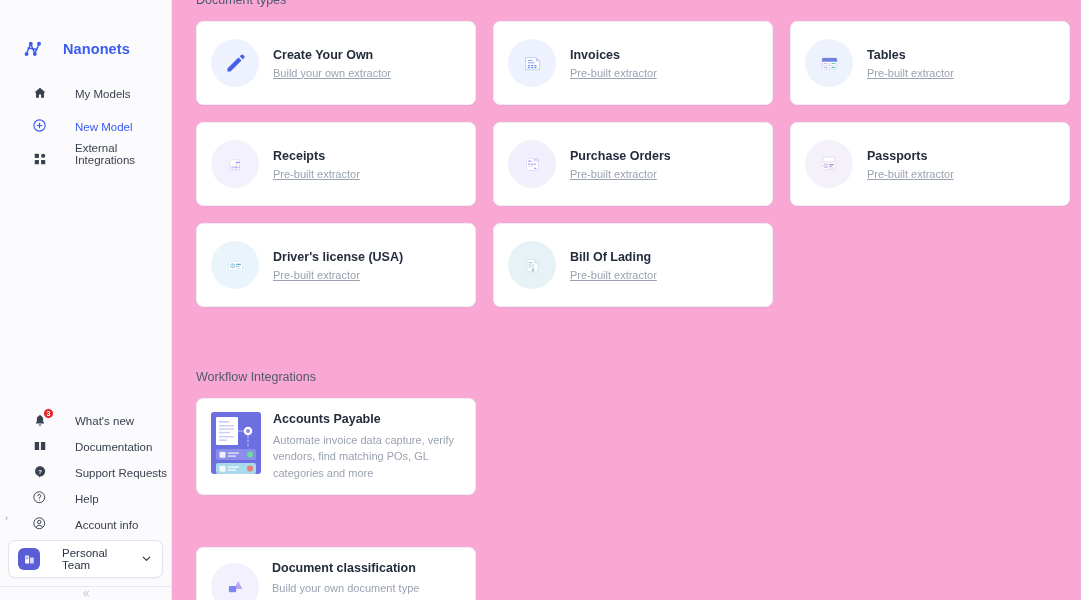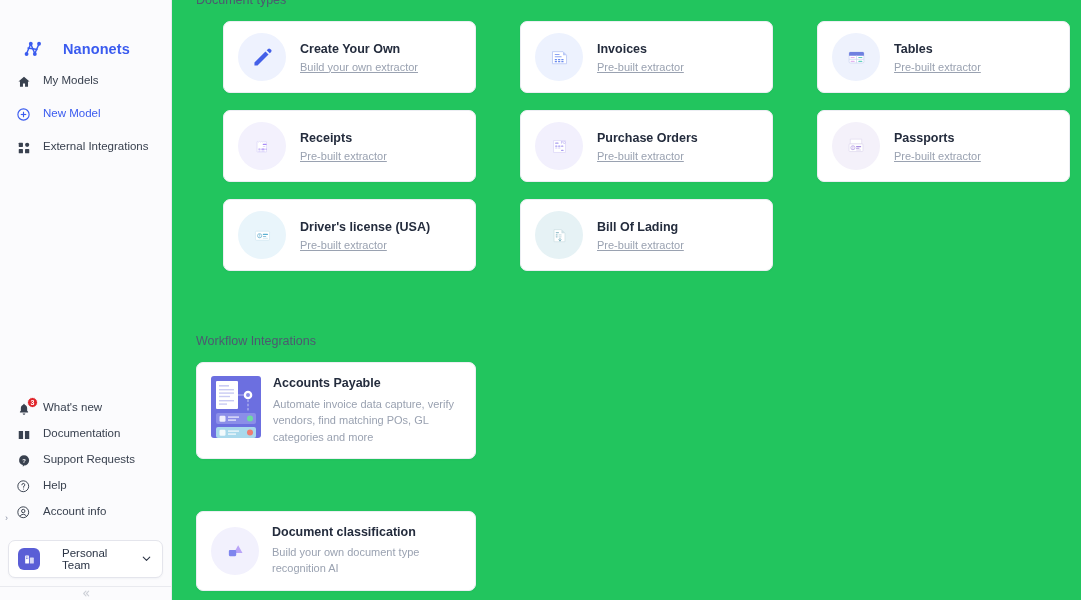--- a/index.html
+++ b/index.html
@@ -28,22 +28,22 @@
     margin-top: 28px;
   }
   .brand-logo { width: 22px; height: 22px; flex: 0 0 22px; }
   .brand-name {
     font-size: 14.5px; font-weight: 700; color: #3a5bef;
     letter-spacing: .1px;
   }
 
   .nav-top { margin-top: 12px; }
   .nav-item {
-    display: flex; align-items: flex-start; gap: 12px;
-    height: 26px; padding-left: 16px;
+    display: flex; align-items: flex-end; gap: 28px;
+    height: 26px; padding-left: 32px;
     cursor: pointer;
     font-size: 11.5px; color: #39414f;
   }
   .nav-item .ic {
     width: 15px; height: 15px; flex: 0 0 15px;
     display: flex; align-items: center; justify-content: center;
     color: #39414f;
   }
   .nav-item.active { color: #3a5bef; }
   .nav-item.active .ic { color: #3a5bef; }
@@ -89,48 +89,47 @@
     height: 14px;
     display: flex; align-items: center; justify-content: center;
     cursor: pointer;
   }
   .collapse-bar svg { opacity: .35; }
 
   
   .main {
     flex: 1; height: 600px; overflow: hidden;
     padding: 0 0 0 0;
-    background: #22c55e;
+    background: #f9a8d4;
     position: relative;
   }
   .main-inner { padding: 0 20px 0 24px; }
 
   .section-title {
     font-size: 12.5px; color: #4d5970; font-weight: 400;
     margin: 0 0 0 0;
   }
   .sec-doc-types { position: relative; top: -7px; }
 
   .grid {
     display: grid;
     grid-template-columns: repeat(3, 280px);
     gap: 17px;
     margin-top: 14px;
   }
   .card {
-    height: 72px;
+    height: 84px;
     border: 1px solid #eceef3;
     border-radius: 7px;
     background: #fff;
     display: flex; align-items: center;
     padding: 0 14px;
     gap: 14px;
     cursor: pointer;
     box-shadow: 0 1px 2px rgba(40,50,80,.035);
-    margin-left: 27px;
   }
   .card-icon {
     width: 48px; height: 48px; border-radius: 50%;
     flex: 0 0 48px;
     display: flex; align-items: center; justify-content: center;
   }
   .card-text { display: flex; flex-direction: column; gap: 5px; }
   .card-title { font-size: 12.5px; font-weight: 700; color: #242c3d; }
   .card-sub { font-size: 11px; color: #9aa2b1; text-decoration: underline; }
 

